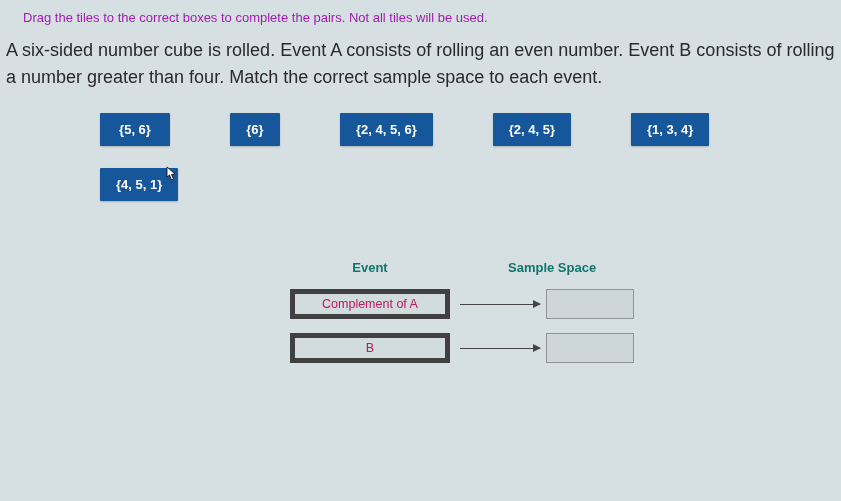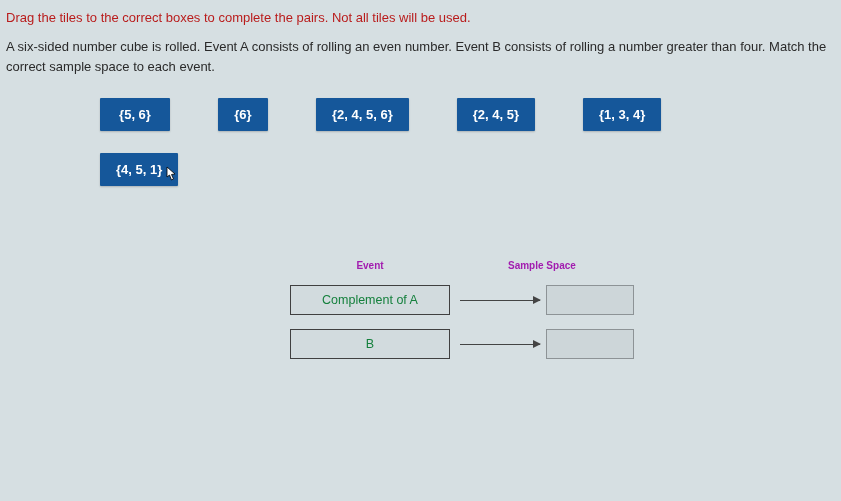--- a/index.html
+++ b/index.html
@@ -7,36 +7,36 @@
     font-family: Arial, sans-serif;
     background: #d6dfe2;
     width: 841px;
     height: 501px;
     color: #333;
     font-size: 13px;
     position: relative;
     overflow: hidden;
   }
   .instruction {
-    padding: 10px 6px 0 6px;
+    padding: 10px 6px 0 23px;
     font-size: 13px;
-    color: #b91c1c;
+    color: #a21caf;
   }
   .problem {
     padding: 12px 6px 0 6px;
-    font-size: 13px;
+    font-size: 18px;
     line-height: 1.5;
     color: #2a2a2a;
   }
   .tiles-area {
     padding: 22px 0 0 100px;
   }
   .tile-row {
     display: flex;
-    gap: 48px;
+    gap: 60px;
     margin-bottom: 22px;
   }
   .tile {
     background: #15579a;
     color: #fff;
     font-weight: bold;
     font-size: 13px;
     padding: 9px 16px;
     min-width: 70px;
     text-align: center;
@@ -58,40 +58,40 @@
     left: 290px;
     top: 260px;
     width: 430px;
   }
   .headers {
     display: flex;
     margin-bottom: 14px;
   }
   .header {
     font-weight: bold;
-    font-size: 10px;
-    color: #a21caf;
+    font-size: 13px;
+    color: #0f766e;
   }
   .header.event { width: 160px; text-align: center; }
   .header.space { margin-left: 58px; }
   .row {
     display: flex;
     align-items: center;
     margin-bottom: 14px;
   }
   .event-box {
     width: 160px;
     height: 30px;
-    border: 1px solid #404040;
+    border: 5px solid #404040;
     background: #d2dbde;
     display: flex;
     align-items: center;
     justify-content: center;
     font-size: 12.5px;
-    color: #15803d;
+    color: #be185d;
   }
   .arrow {
     width: 80px;
     height: 1px;
     position: relative;
     margin: 0 6px 0 10px;
     border-top: 1px solid #444;
   }
   .arrow::after {
     content: "";

